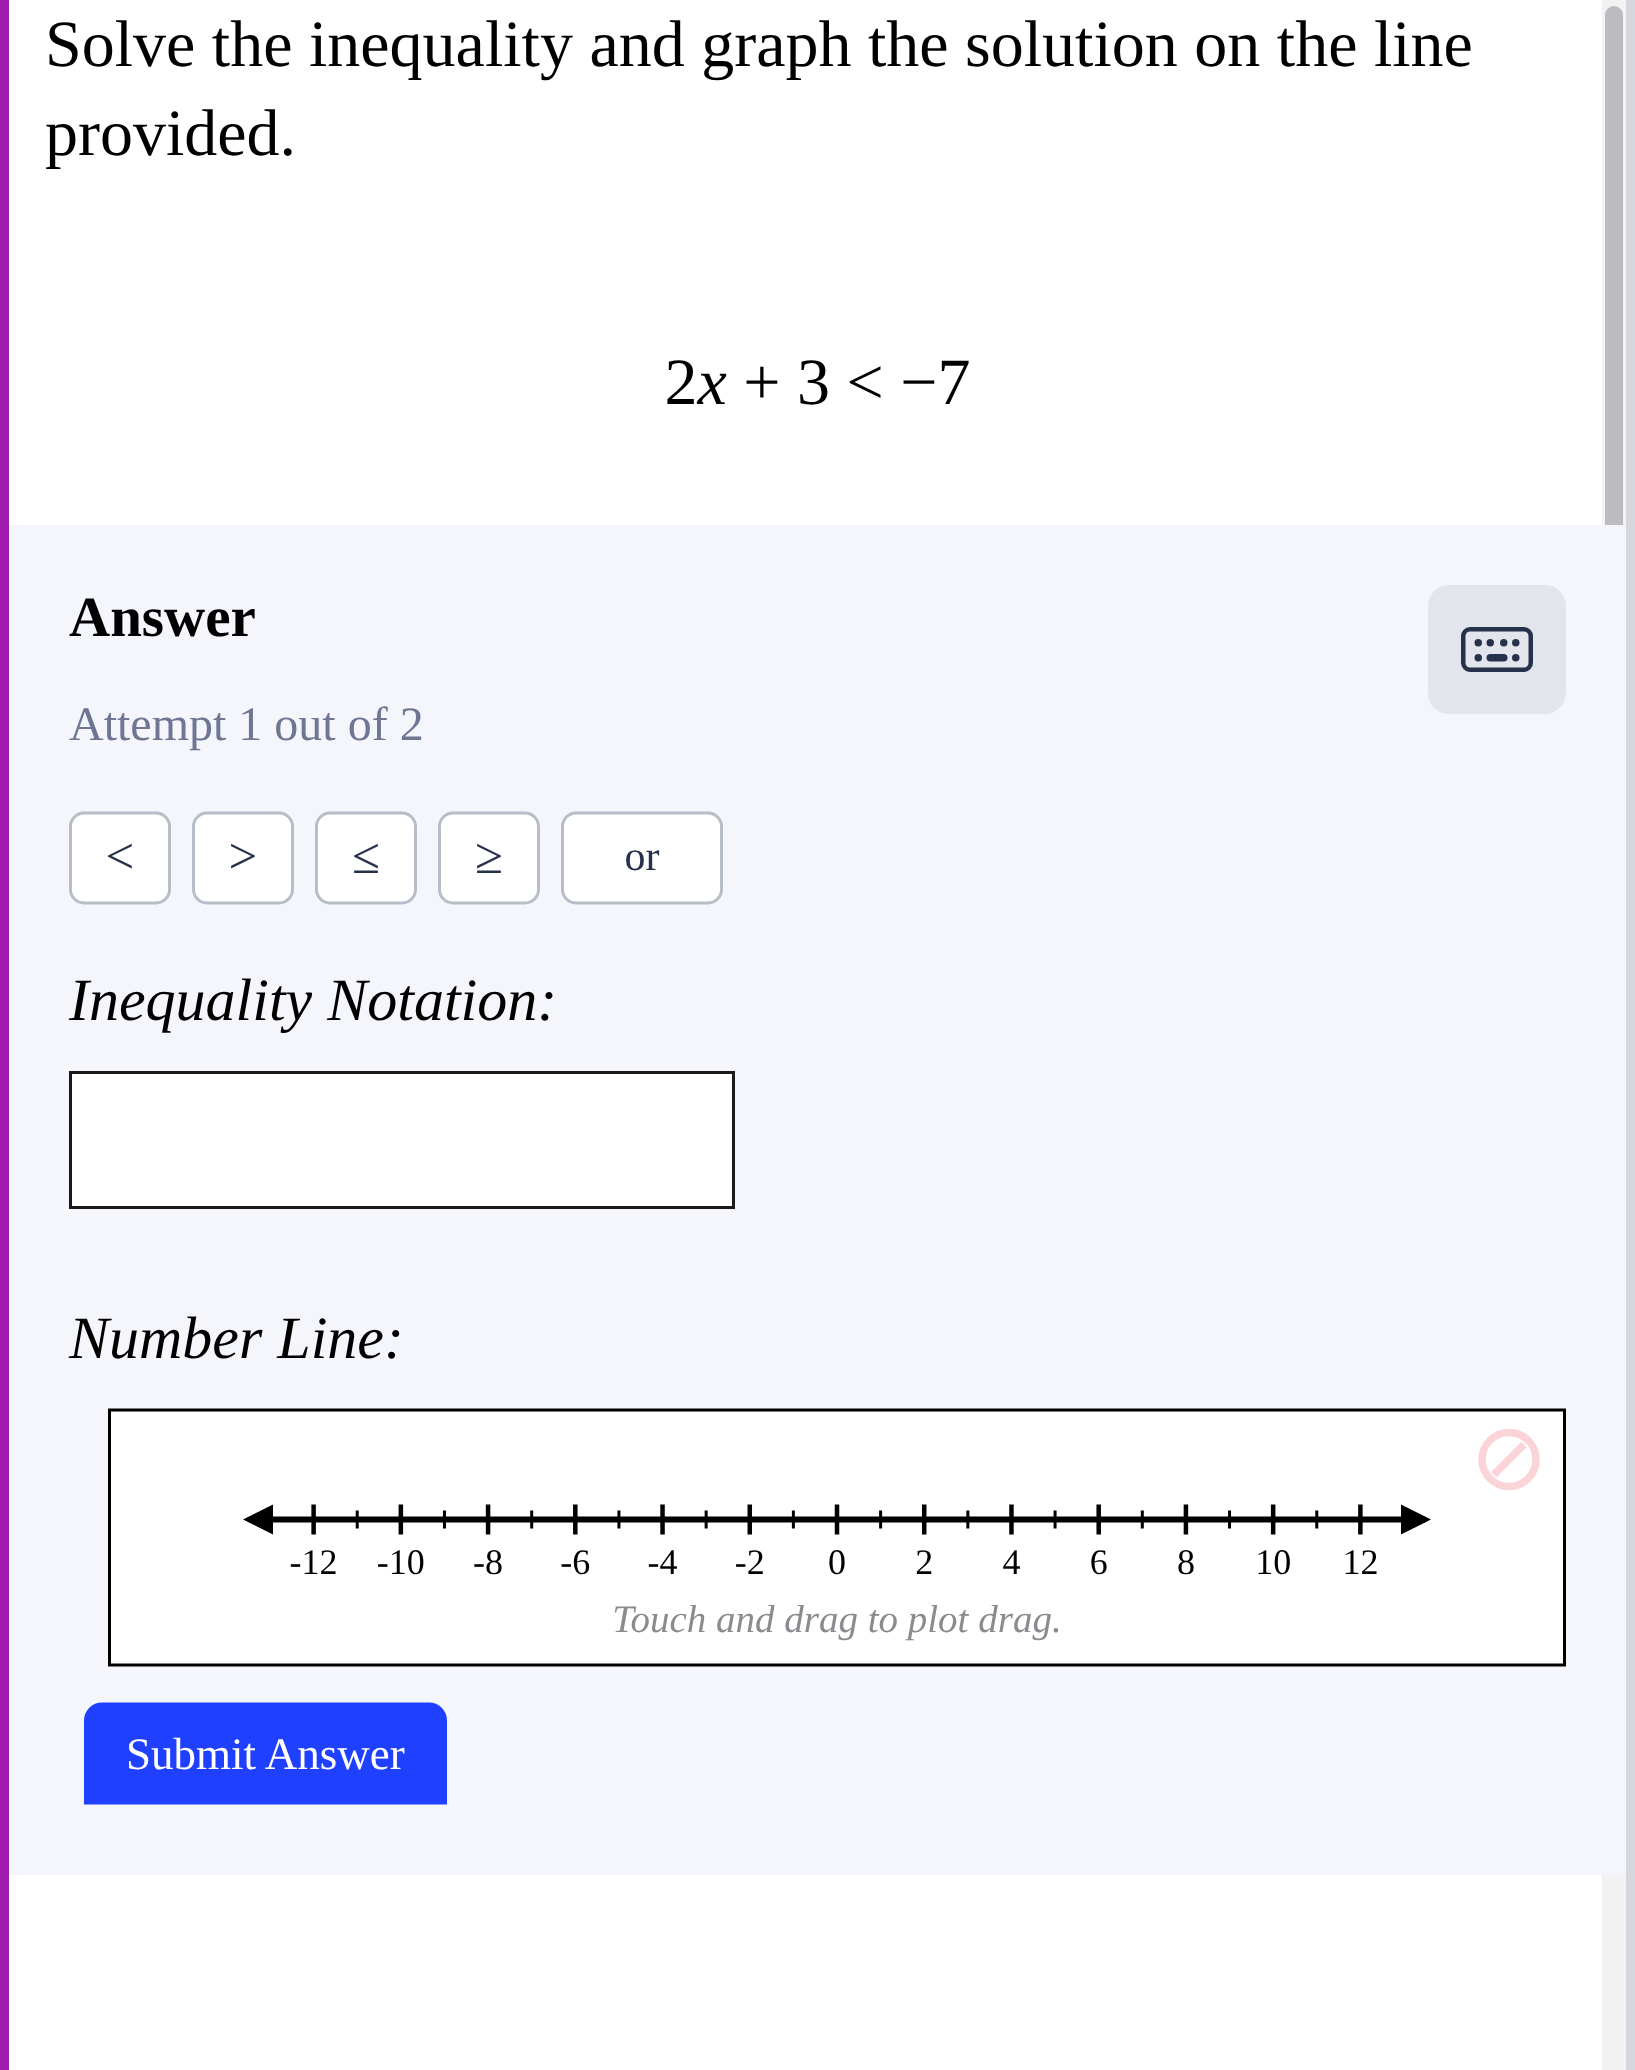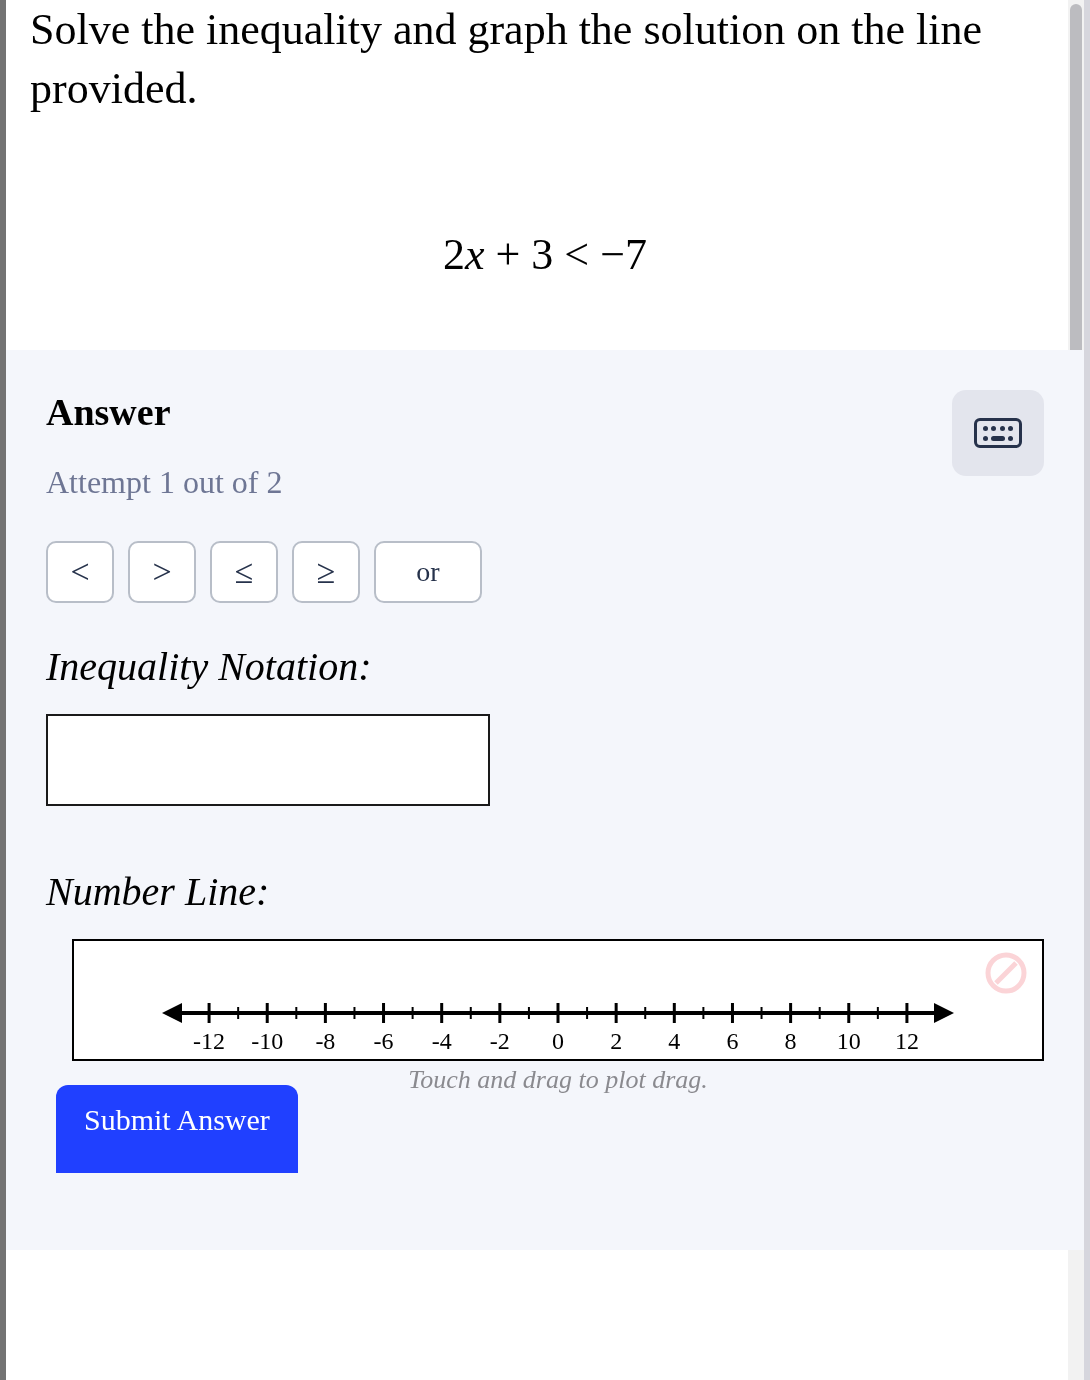--- a/index.html
+++ b/index.html
@@ -1,17 +1,17 @@
 <!DOCTYPE html>
 <html><head>
 <meta charset="utf-8">
 <style>
   * { box-sizing: border-box; margin: 0; padding: 0; }
   html, body { width: 1090px; height: 1380px; background: #fff; font-family: Georgia, 'Times New Roman', serif; color: #000; }
-  .page { position: relative; width: 1090px; height: 1380px; border-left: 6px solid #737373; border-right: 6px solid #d6d6dd; padding: 0; overflow: hidden; }
+  .page { position: relative; width: 1090px; height: 1380px; border-left: 6px solid #a21caf; border-right: 6px solid #d6d6dd; padding: 0; overflow: hidden; }
   .scrollbar { position: absolute; right: 0; top: 0; bottom: 0; width: 16px; background: #f2f2f2; }
   .scrollbar-thumb { position: absolute; right: 2px; top: 4px; width: 12px; height: 760px; background: #bcbcc0; border-radius: 6px; }
 
   .question { padding: 0 24px 40px 24px; font-size: 44px; line-height: 1.35; }
   .equation { text-align: center; font-size: 44px; margin: 70px 0 70px 0; font-family: Liberation Serif, serif; font-style: normal; }
   .equation .mi { font-style: italic; }
 
   .answer-panel { background: #f4f6fb; padding: 40px 40px 0 40px; min-height: 900px; position: relative; }
   .answer-head { display: flex; justify-content: space-between; align-items: flex-start; }
   .answer-title { font-size: 38px; font-weight: bold; margin-bottom: 30px; }
@@ -21,29 +21,29 @@
   .kb-dotsrow { position: absolute; left: 6px; right: 6px; display: flex; justify-content: space-between; }
   .kb-dot { width: 5px; height: 5px; background: #26324b; border-radius: 50%; }
 
   .symrow { display: flex; gap: 14px; margin-bottom: 40px; }
   .symbtn { width: 68px; height: 62px; border: 2px solid #b8bec8; border-radius: 10px; background: #fff; display: flex; align-items: center; justify-content: center; font-size: 34px; font-family: Georgia, serif; cursor: pointer; color: #26324b; }
   .symbtn.or { width: 108px; font-size: 28px; }
 
   .sec-label { font-size: 40px; margin-bottom: 24px; font-style: italic; }
   .ineq-input { width: 444px; height: 92px; border: 2px solid #1a1a1a; background: #fff; margin-bottom: 62px; }
 
-  .nl-wrap { border: 2px solid #000; background: #fff; margin-left: 26px; margin-right: 0; position: relative; height: 122px; }
+  .nl-wrap { border: 2px solid #000; background: #fff; margin-left: 26px; margin-right: 0; position: relative; height: 172px; }
   .nl-clear { position: absolute; right: 14px; top: 10px; width: 44px; height: 44px; }
   .nl-clear svg circle { stroke: #fbd4d7; fill: none; }
   .nl-clear svg line { stroke: #fbd4d7; }
 
   .nl-svg { display: block; margin: 54px auto 0 auto; }
   .nl-hint { text-align: center; color: #8a8a8f; font-size: 26px; font-style: italic; margin-top: 8px; }
 
-  .submit { margin-top: 24px; margin-left: 10px; display: inline-block; background: #2040ff; color: #fff; font-size: 30px; padding: 18px 28px 36px 28px; border-radius: 12px 12px 0 0; font-family: Georgia, serif; cursor: pointer; }
+  .submit { margin-top: 24px; margin-left: 10px; display: inline-block; background: #2040ff; color: #fff; font-size: 30px; padding: 18px 28px 16px 28px; border-radius: 12px 12px 0 0; font-family: Georgia, serif; cursor: pointer; }
 
   .tick-label { font-size: 24px; fill: #000; text-anchor: middle; font-family: Georgia, serif; }
 </style>
 </head>
 <body>
 <div class="page">
   <div class="scrollbar">
     <div class="scrollbar-thumb"></div>
   </div>
 

